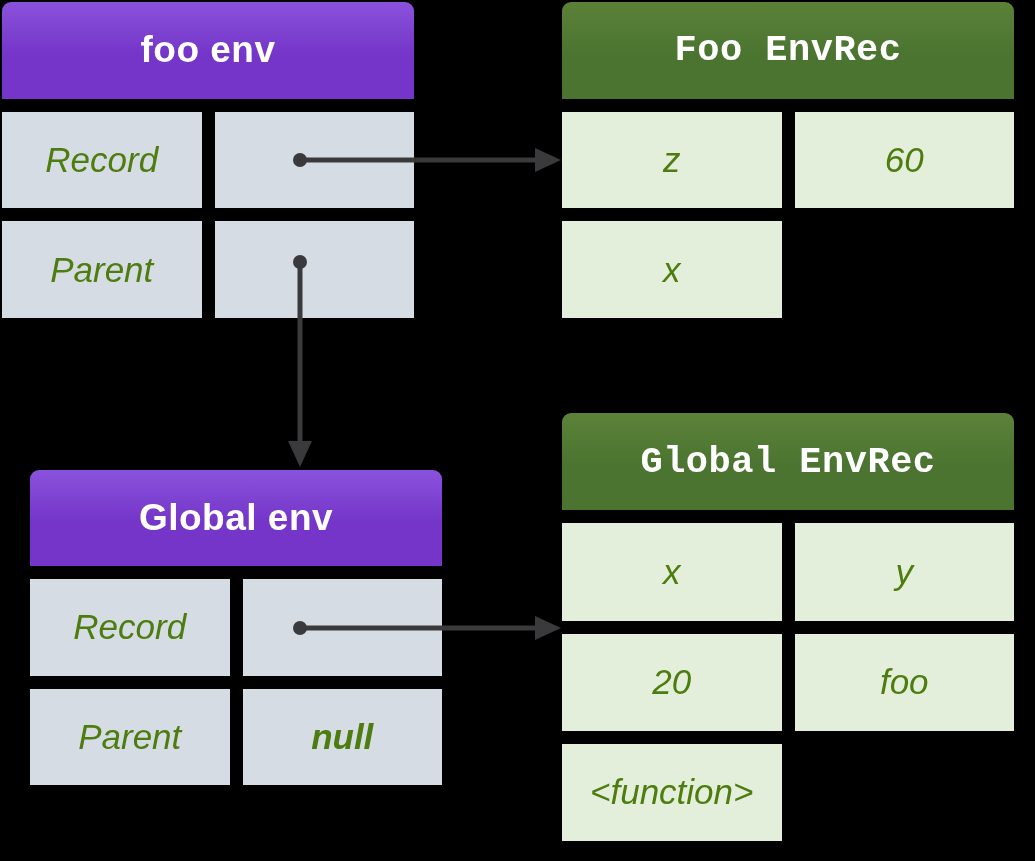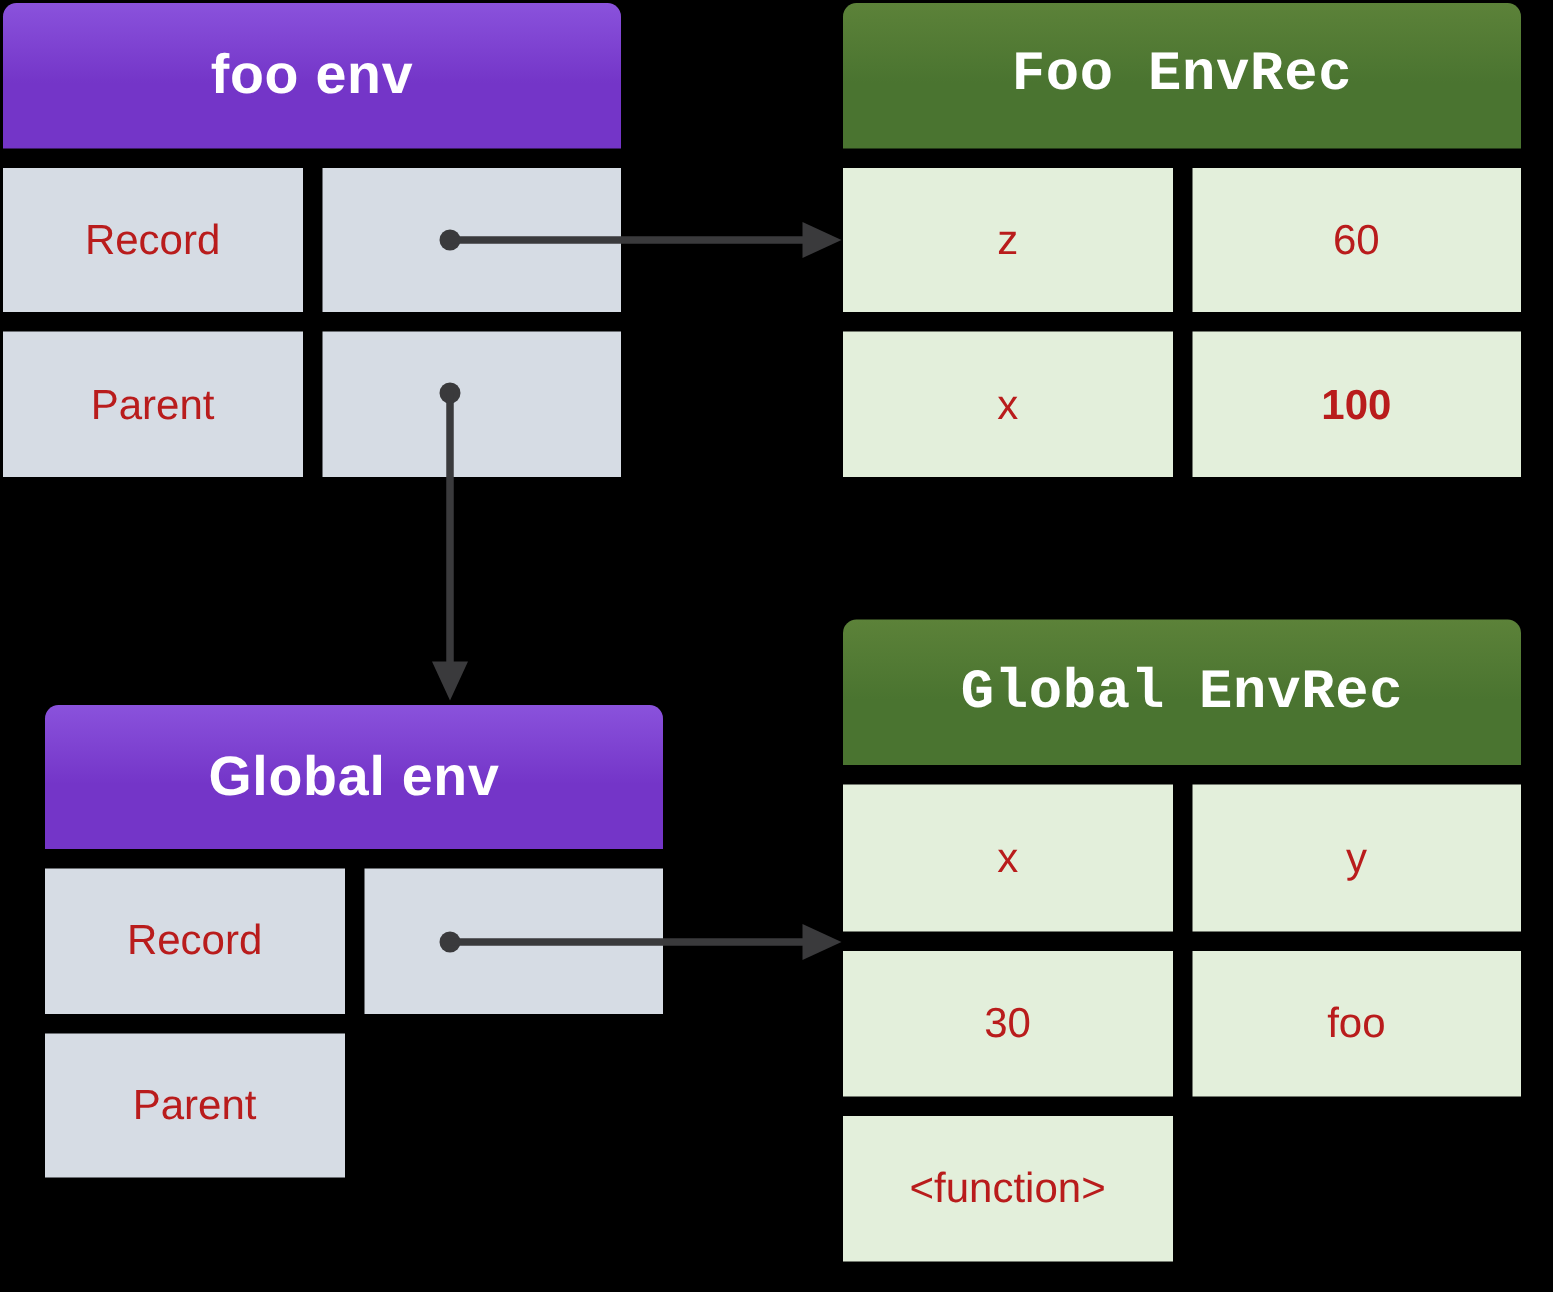--- a/index.html
+++ b/index.html
@@ -37,22 +37,23 @@
     background: linear-gradient(180deg, #8a52dc 0%, #7435c8 55%, #7435c8 100%);
   }
   .header.green {
     background: linear-gradient(180deg, #5c8239 0%, #4a7430 55%, #4a7430 100%);
     font-family: Liberation Mono, monospace;
   }
   .cell {
     display: flex;
     align-items: center;
     justify-content: center;
-    font-size: 28px;
-    color: #b91c1c;
+    font-size: 35px;
+    color: #4d7c0f;
+    font-style: italic;
   }
   .cell.gray  { background: #d6dce4; }
   .cell.lgreen { background: #e3efdb; }
   .cell.bold { font-weight: bold; }
 
   #foo-env        { left: 2px;   top: 2px;   width: 412px; height: 316px;
                     grid-template-rows: 1fr 1fr 1fr; }
   #foo-envrec     { left: 562px; top: 2px;   width: 452px; height: 316px;
                     grid-template-rows: 1fr 1fr 1fr; }
   #global-env     { left: 2px;   top: 470px; width: 412px; height: 315px;
@@ -79,35 +80,35 @@
     <div class="cell gray"></div>
     <div class="cell gray">Parent</div>
     <div class="cell gray"></div>
   </div>
 
   <div class="table" id="foo-envrec">
     <div class="header green">Foo EnvRec</div>
     <div class="cell lgreen">z</div>
     <div class="cell lgreen">60</div>
     <div class="cell lgreen">x</div>
-    <div class="cell lgreen bold">100</div>
   </div>
 
   <div class="table" id="global-env">
     <div class="header purple">Global env</div>
     <div class="cell gray">Record</div>
     <div class="cell gray"></div>
     <div class="cell gray">Parent</div>
+    <div class="cell gray bold">null</div>
   </div>
 
   <div class="table" id="global-envrec">
     <div class="header green">Global EnvRec</div>
     <div class="cell lgreen">x</div>
     <div class="cell lgreen">y</div>
-    <div class="cell lgreen">30</div>
+    <div class="cell lgreen">20</div>
     <div class="cell lgreen">foo</div>
     <div class="cell lgreen">&lt;function&gt;</div>
   </div>
 
   <svg class="arrows" viewBox="0 0 1035 861">
     <g stroke="#3a3a3c" fill="#3a3a3c">
 
       <g>
         <circle cx="300" cy="160" r="7" stroke="none"></circle>
         <line x1="300" y1="160" x2="537" y2="160" stroke-width="5"></line>

